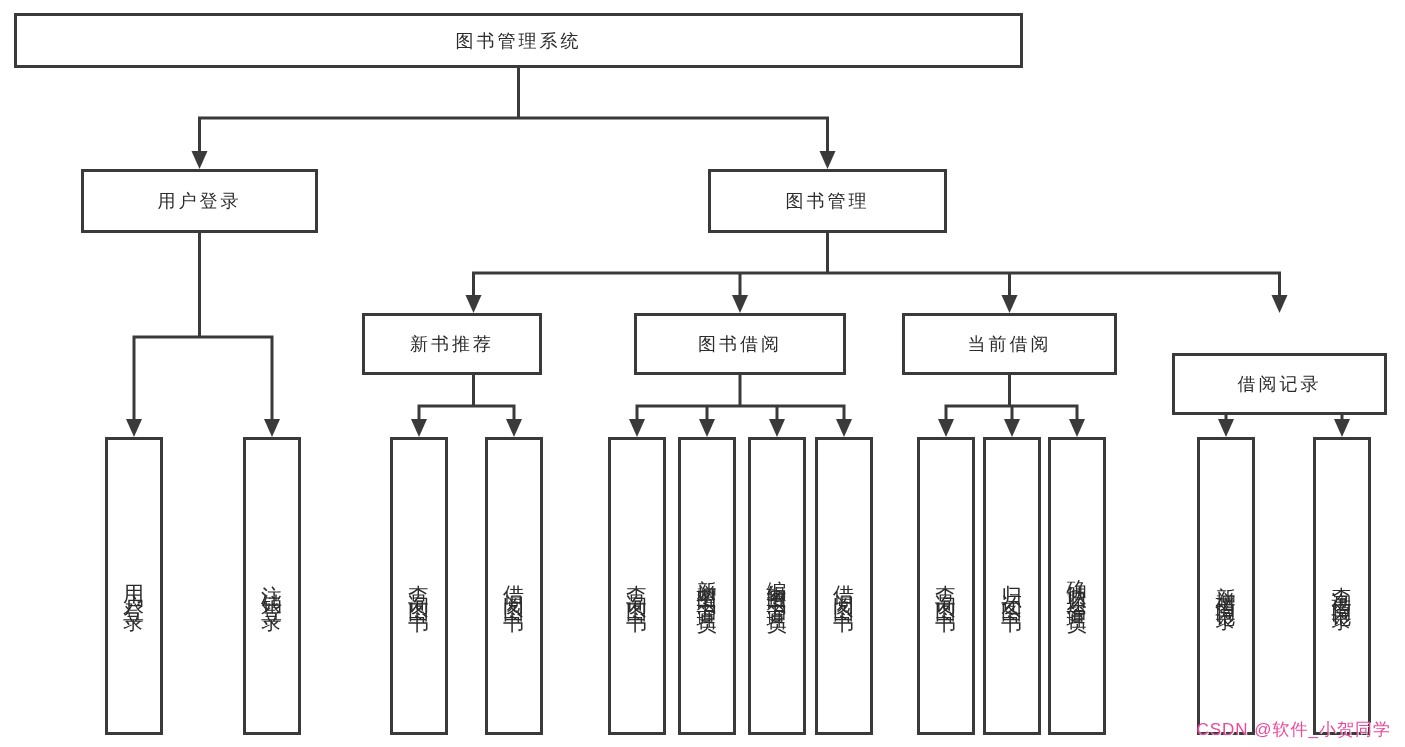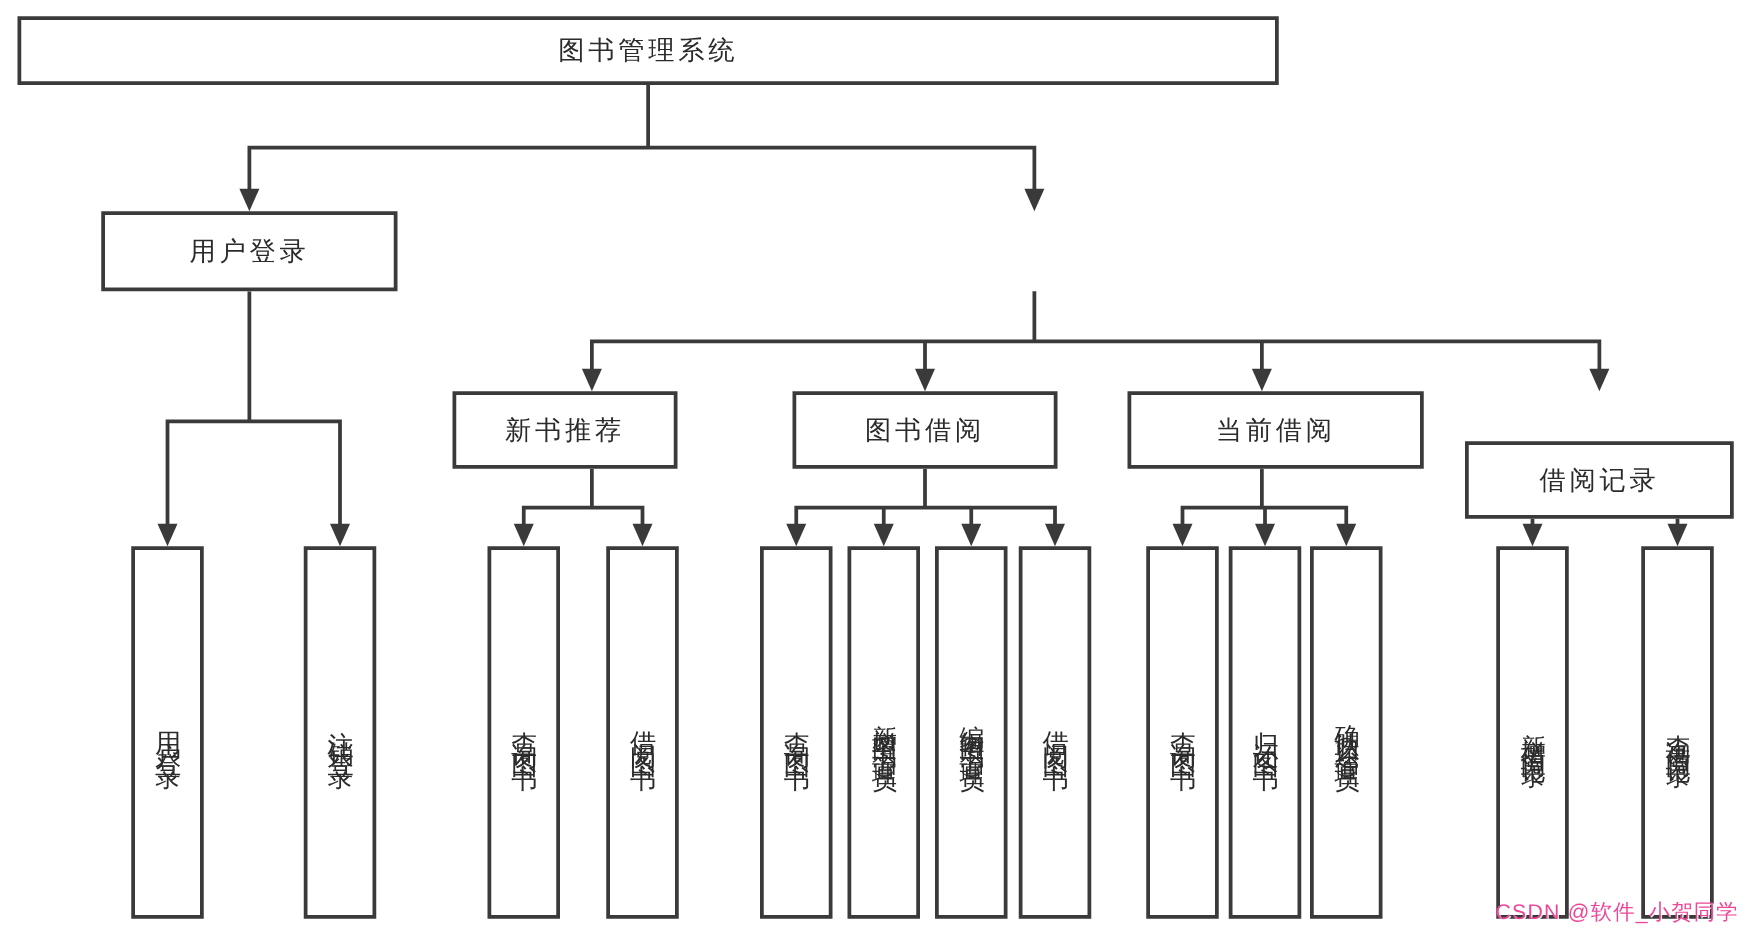--- a/index.html
+++ b/index.html
@@ -16,21 +16,21 @@
     position: absolute;
     box-sizing: border-box;
     border: 3px solid #3a3a3a;
     background: #ffffff;
     display: flex;
     align-items: center;
     justify-content: center;
     z-index: 2;
   }
   .hlabel {
-    font-size: 21px;
+    font-size: 18px;
     letter-spacing: 3px;
     white-space: nowrap;
     line-height: 1;
   }
   .vbox { width: 58px; height: 298px; top: 437px; }
   .vtext {
     writing-mode: vertical-rl;
     font-size: 21px;
     letter-spacing: 9px;
     line-height: 1;
@@ -52,21 +52,21 @@
   }
 
   
   #root-box      { left: 14px;   top: 13px;  width: 1009px; height: 55px; }
   
   #user-login    { left: 81px;   top: 169px; width: 237px;  height: 64px; }
   #book-mgmt     { left: 708px;  top: 169px; width: 239px;  height: 64px; }
   
   #new-book      { left: 362px;  top: 313px; width: 180px;  height: 62px; }
   #book-borrow   { left: 634px;  top: 313px; width: 212px;  height: 62px; }
-  #current-borrow{ left: 902px;  top: 313px; width: 237px;  height: 62px; text-align: center; }
+  #current-borrow{ left: 902px;  top: 313px; width: 215px;  height: 62px; text-align: center; }
   #borrow-record { left: 1172px; top: 313px; width: 215px;  height: 62px; margin-top: 40px; }
   
   #leaf-a1 { left: 105px;  }
   #leaf-a2 { left: 243px;  }
   #leaf-b1 { left: 390px;  }
   #leaf-b2 { left: 485px;  }
   #leaf-c1 { left: 608px;  }
   #leaf-c2 { left: 678px;  }
   #leaf-c3 { left: 748px;  }
   #leaf-c4 { left: 815px;  }
@@ -131,20 +131,23 @@
     </g>
   </svg>
 
   <div class="box" id="root-box">
     <span class="hlabel">图书管理系统</span>
   </div>
 
   <div class="box" id="user-login">
     <span class="hlabel">用户登录</span>
   </div>
+  <div class="box" id="book-mgmt">
+    <span class="hlabel">图书管理</span>
+  </div>
 
   <div class="box" id="new-book">
     <span class="hlabel">新书推荐</span>
   </div>
   <div class="box" id="book-borrow">
     <span class="hlabel">图书借阅</span>
   </div>
   <div class="box" id="current-borrow">
     <span class="hlabel">当前借阅</span>
   </div>

